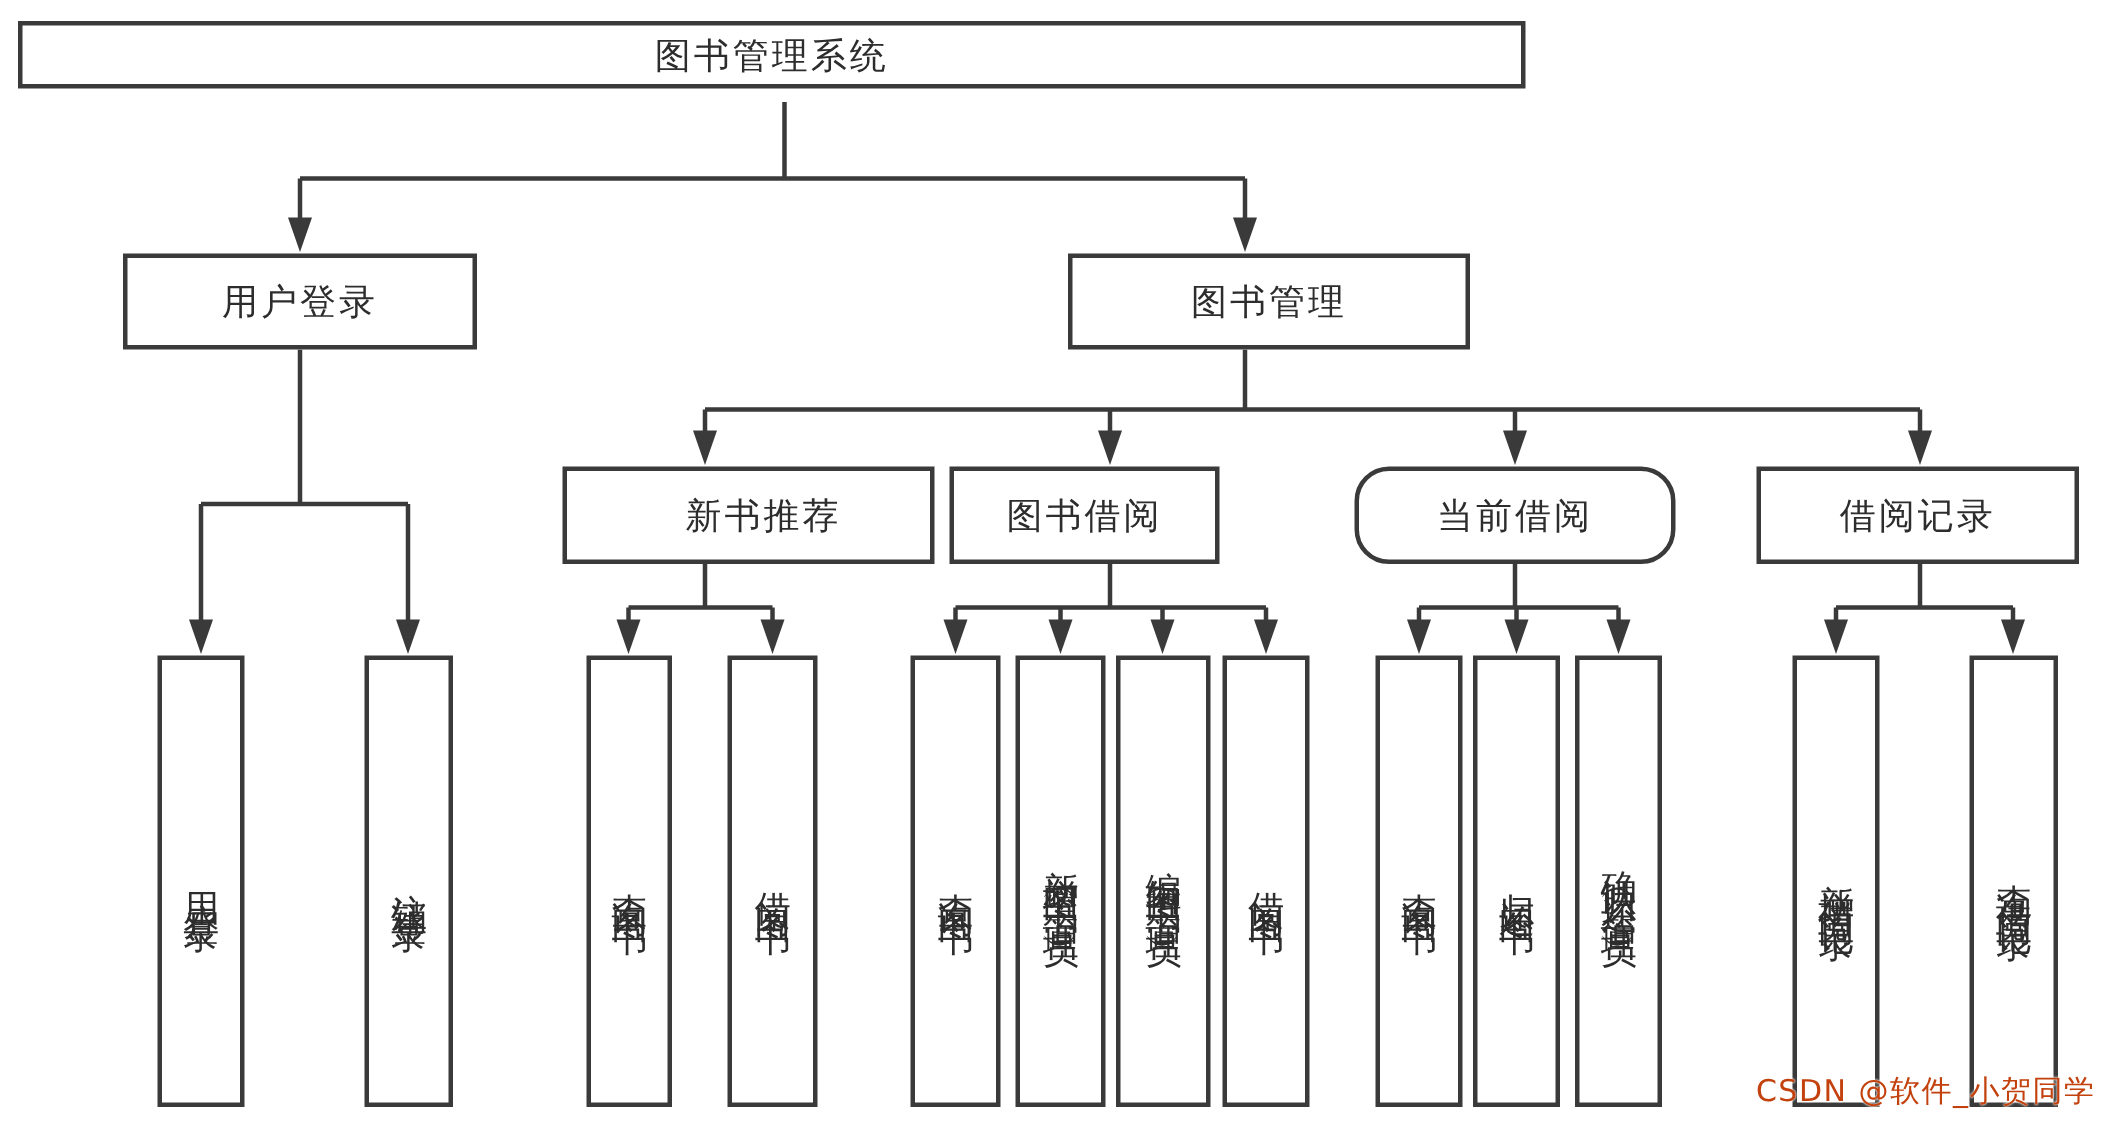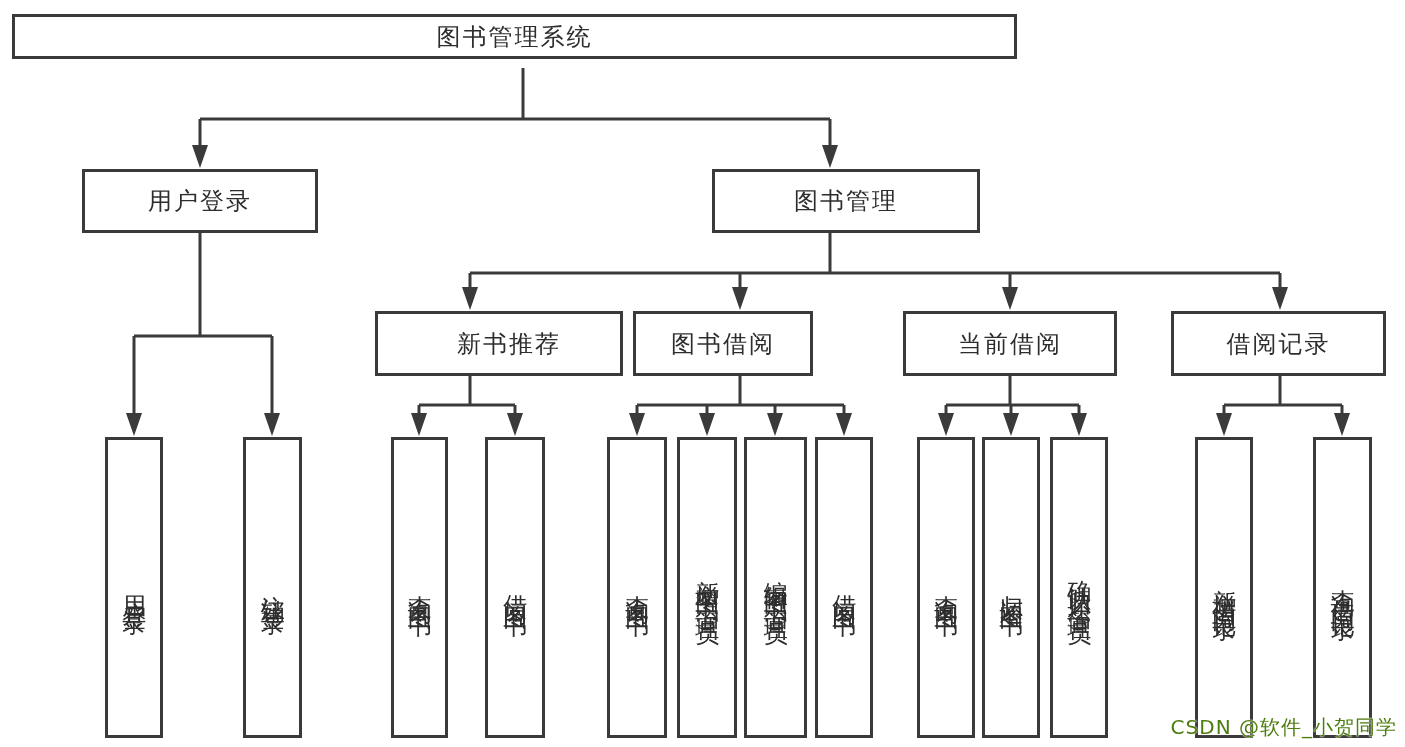--- a/index.html
+++ b/index.html
@@ -34,21 +34,21 @@
     letter-spacing: 6px;
     line-height: 1.1;
     color: #2d2d2d;
   }
   .watermark {
     position: absolute;
     right: 8px;
     bottom: 6px;
     font-size: 20px;
     letter-spacing: 1px;
-    color: #4d7c0f;
+    color: #c2410c;
     text-shadow: 0 0 2px #ffffff, 0 0 1px #ffffff;
     z-index: 5;
     white-space: nowrap;
   }
 </style>
 </head>
 <body>
 
 <div class="stage">
 
@@ -114,21 +114,21 @@
     <polygon points="1342,436 1334,413 1350,413" fill="#3a3a3a" stroke="none"></polygon>
   </svg>
 
   <div class="box h" style="left:12px; top:14px; width:1005px; height:45px;">图书管理系统</div>
 
   <div class="box h" style="left:82px; top:169px; width:236px; height:64px;">用户登录</div>
   <div class="box h" style="left:712px; top:169px; width:268px; height:64px;">图书管理</div>
 
   <div class="box h" style="left:375px; top:311px; width:248px; height:65px;padding-left:20px;">新书推荐</div>
   <div class="box h" style="left:633px; top:311px; width:180px; height:65px;">图书借阅</div>
-  <div class="box h" style="left:903px; top:311px; width:214px; height:65px;">当前借阅</div>
+  <div class="box h" style="left:903px; top:311px; width:214px; height:65px;border-radius:23px;">当前借阅</div>
   <div class="box h" style="left:1171px; top:311px; width:215px; height:65px;">借阅记录</div>
 
   <div class="box" style="left:105px; top:437px; width:58px; height:301px;">
     <span class="vtext">用户登录</span>
   </div>
   <div class="box" style="left:243px; top:437px; width:59px; height:301px;">
     <span class="vtext">注销登录</span>
   </div>
 
   <div class="box" style="left:391px; top:437px; width:57px; height:301px;">

